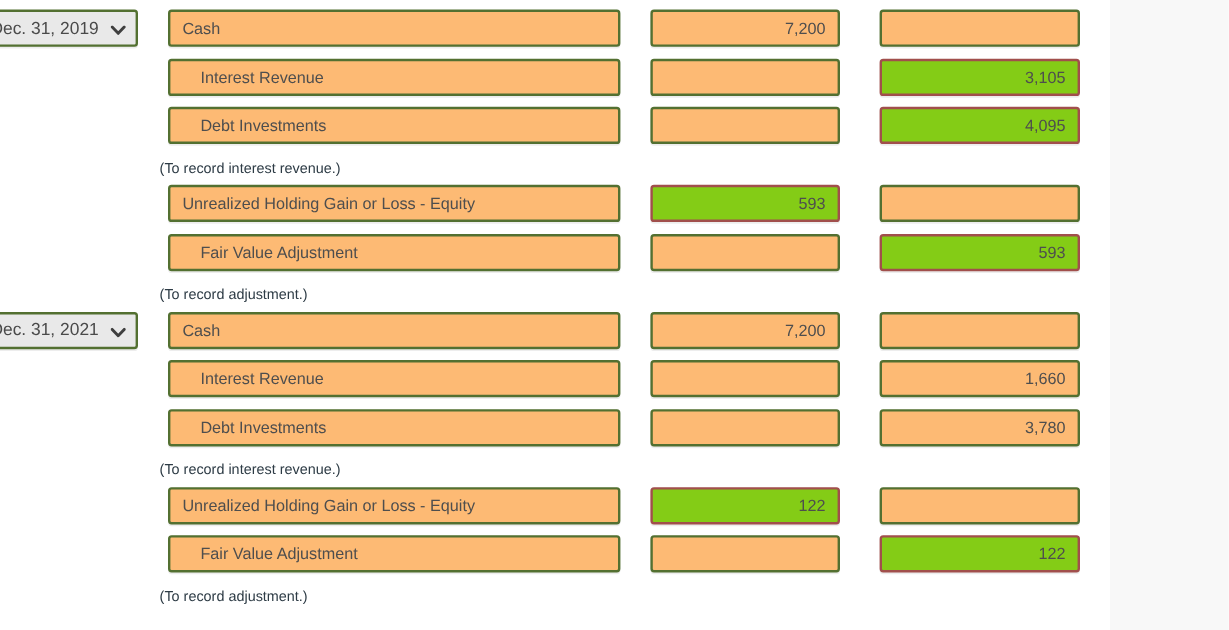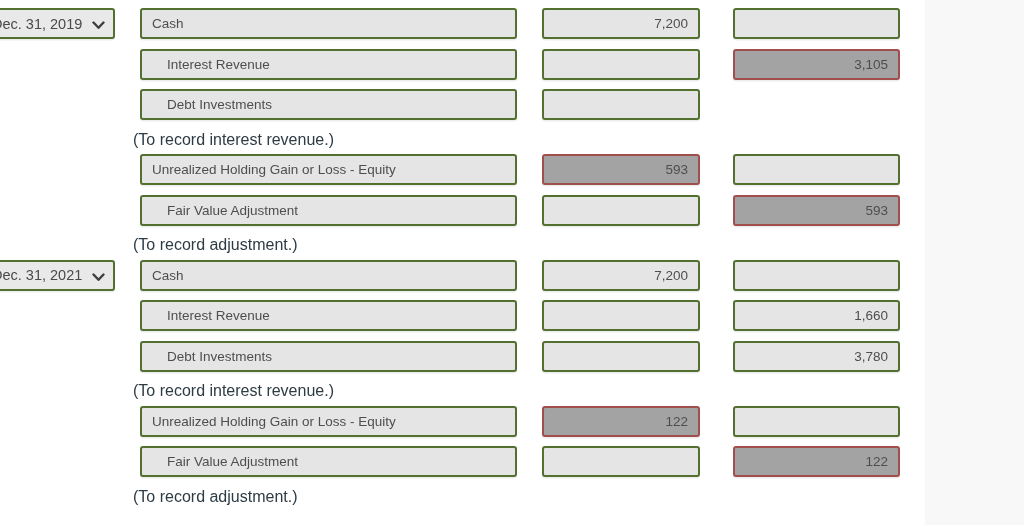--- a/index.html
+++ b/index.html
@@ -18,29 +18,29 @@
     background: #f8f8f8;
   }
 
   .entry-row { position: absolute; left: 0; width: 925px; height: 31px; }
 
   .field {
     position: absolute; top: 0; height: 31px;
     box-sizing: border-box;
     border: 2px solid #537031;
     border-radius: 3px;
-    background: #e5e5e5;
+    background: #fdba74;
     display: flex; align-items: center;
     font-size: 13.5px; color: #4e4e4e;
     padding: 0 10px;
     box-shadow: 0 1.5px 0 rgba(0,0,0,0.07);
     white-space: nowrap; overflow: hidden;
     cursor: text;
   }
-  .field.flagged { border-color: #a14f4c; background: #a3a3a3; }
+  .field.flagged { border-color: #a14f4c; background: #84cc16; }
 
   .date-select {
     position: absolute; top: 0; left: -20px; width: 135px; height: 31px;
     box-sizing: border-box;
     border: 2px solid #537031;
     border-radius: 3px;
     background: #e9e9e9;
     display: flex; align-items: center;
     font-size: 14.5px; color: #4a4a4a;
     padding: 0 26px 0 10px;
@@ -55,21 +55,21 @@
 
   .account-field { left: 140px; width: 377px; }
   .account-field.indent { padding-left: 25px; }
   .amount-field { justify-content: flex-end; }
   .debit-field { left: 542px; width: 158px; }
   .credit-field { left: 733px; width: 167px; }
 
   .note {
     position: absolute; left: 133px;
     height: 20px; line-height: 20px;
-    font-size: 16px; color: #2d3b45;
+    font-size: 12px; color: #2d3b45;
     white-space: nowrap;
   }
 </style>
 </head>
 <body>
 
 <div id="app">
   <div id="rows">
       <div class="entry-row" style="top: 8px;">
         <div class="date-select">
@@ -83,20 +83,21 @@
         <div class="field amount-field credit-field"></div>
       </div>
       <div class="entry-row" style="top: 48.5px;">
         <div class="field account-field indent">Interest Revenue</div>
         <div class="field amount-field debit-field"></div>
         <div class="field amount-field credit-field flagged">3,105</div>
       </div>
       <div class="entry-row" style="top: 89px;">
         <div class="field account-field indent">Debt Investments</div>
         <div class="field amount-field debit-field"></div>
+        <div class="field amount-field credit-field flagged">4,095</div>
       </div>
       <div class="note" style="top: 129.5px;">(To record interest revenue.)</div>
       <div class="entry-row" style="top: 154px;">
         <div class="field account-field">Unrealized Holding Gain or Loss - Equity</div>
         <div class="field amount-field debit-field flagged">593</div>
         <div class="field amount-field credit-field"></div>
       </div>
       <div class="entry-row" style="top: 194.5px;">
         <div class="field account-field indent">Fair Value Adjustment</div>
         <div class="field amount-field debit-field"></div>

